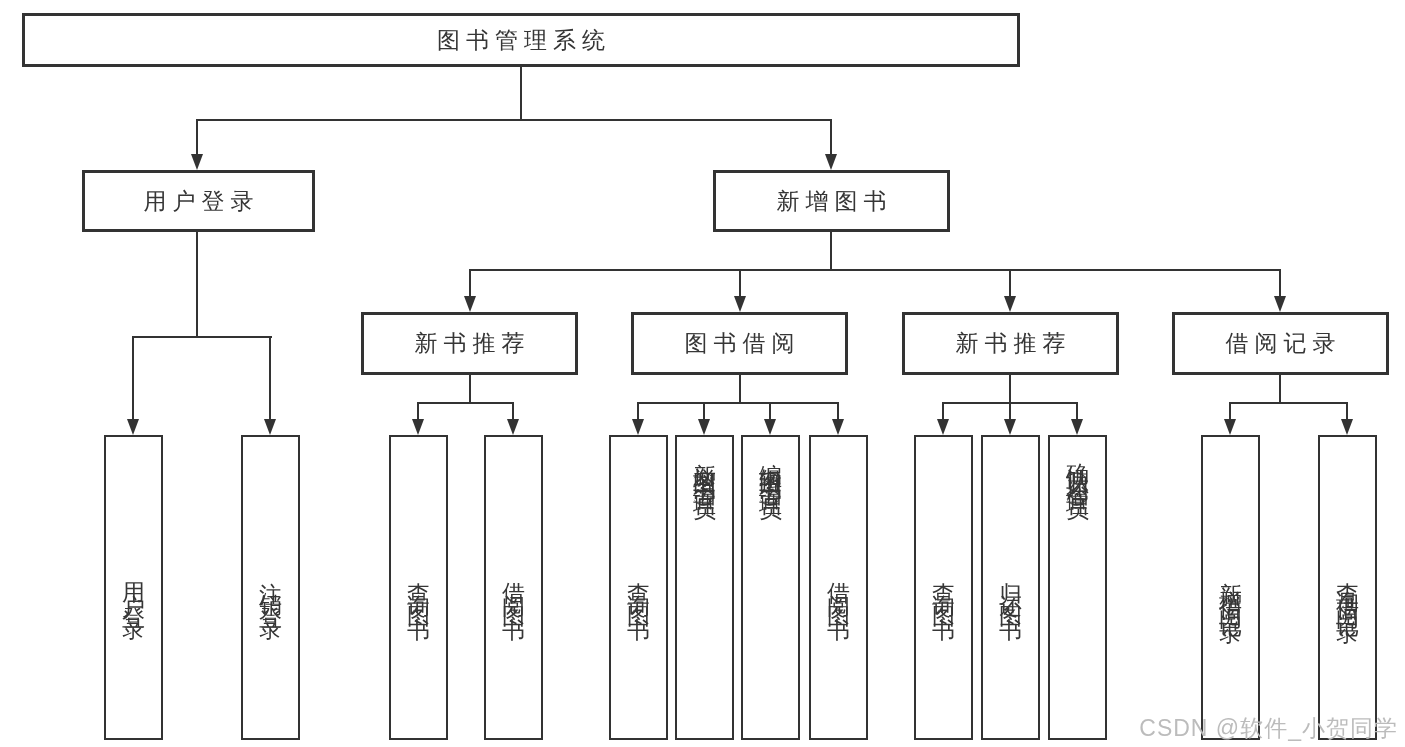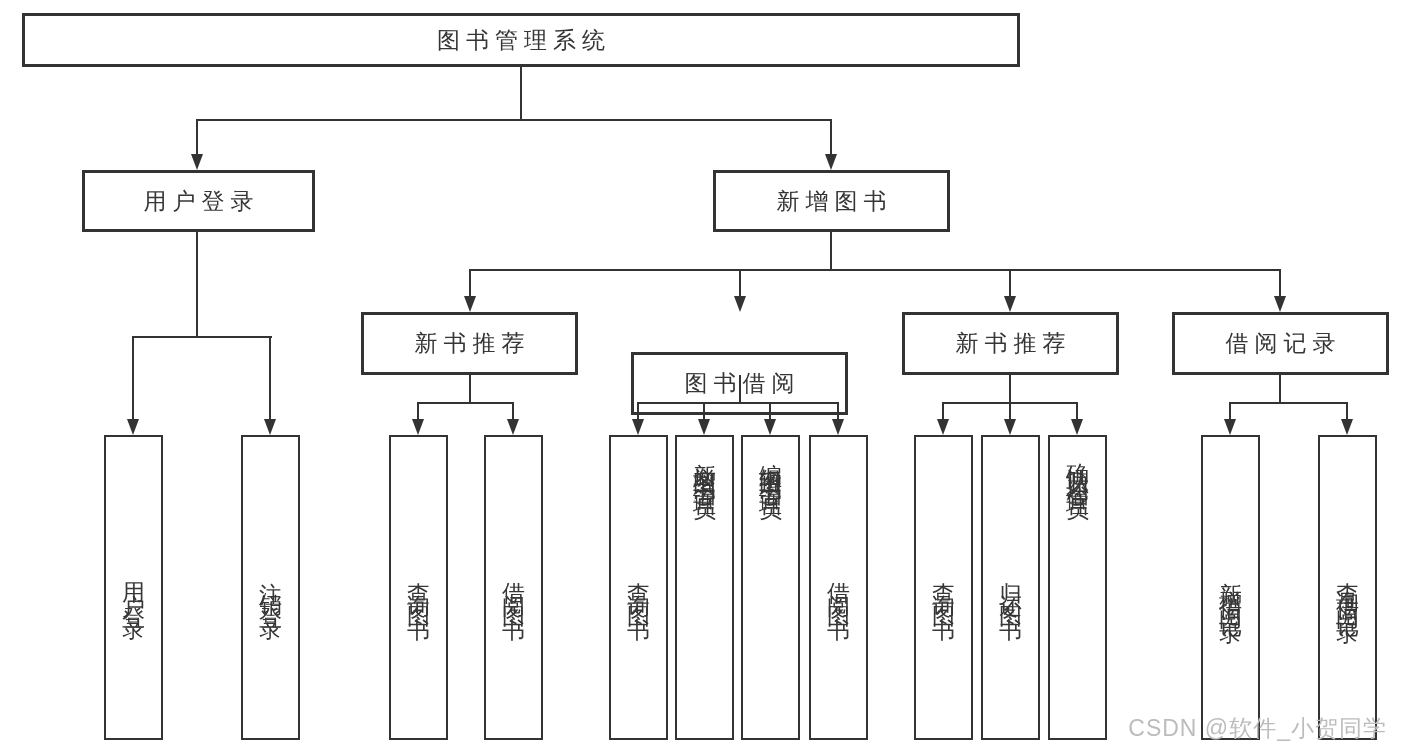--- a/index.html
+++ b/index.html
@@ -17,35 +17,35 @@
     display:flex;align-items:center;justify-content:center;
     writing-mode:vertical-rl;text-orientation:mixed;
     font-size:23px;letter-spacing:12px;text-indent:0;line-height:1;
   }
   .leaf.six{letter-spacing:8px;}
   .leaf.long{justify-content:flex-start;padding-top:8px;letter-spacing:5px;}
   .vl{position:absolute;width:2px;background:#333;}
   .hl{position:absolute;height:2px;background:#333;}
   .ah{position:absolute;width:0;height:0;border-left:6px solid transparent;border-right:6px solid transparent;border-top:16px solid #333;}
   .watermark{
-    position:absolute;right:18px;bottom:3px;font-size:23px;color:#bcbcbc;letter-spacing:1px;white-space:nowrap;
+    position:absolute;right:7px;bottom:3px;font-size:23px;color:#bcbcbc;letter-spacing:1px;white-space:nowrap;
   }
 </style>
 </head>
 <body>
 
 <div class="canvas">
 
   <div class="node" style="left:22px;top:13px;width:998px;height:54px;">图书管理系统</div>
 
   <div class="node" style="left:82px;top:170px;width:233px;height:62px;">用户登录</div>
   <div class="node" style="left:713px;top:170px;width:237px;height:62px;">新增图书</div>
 
   <div class="node" style="left:361px;top:312px;width:217px;height:63px;">新书推荐</div>
-  <div class="node" style="left:631px;top:312px;width:217px;height:63px;margin-top:40px;">图书借阅</div>
+  <div class="node" style="left:631px;top:312px;width:217px;height:63px;">图书借阅</div>
   <div class="node" style="left:902px;top:312px;width:217px;height:63px;">新书推荐</div>
   <div class="node" style="left:1172px;top:312px;width:217px;height:63px;">借阅记录</div>
 
   <div class="leaf" style="left:104px;top:435px;width:59px;height:305px;">用户登录</div>
   <div class="leaf" style="left:241px;top:435px;width:59px;height:305px;">注销登录</div>
 
   <div class="leaf" style="left:389px;top:435px;width:59px;height:305px;">查询图书</div>
   <div class="leaf" style="left:484px;top:435px;width:59px;height:305px;">借阅图书</div>
 
   <div class="leaf" style="left:609px;top:435px;width:59px;height:305px;">查询图书</div>

